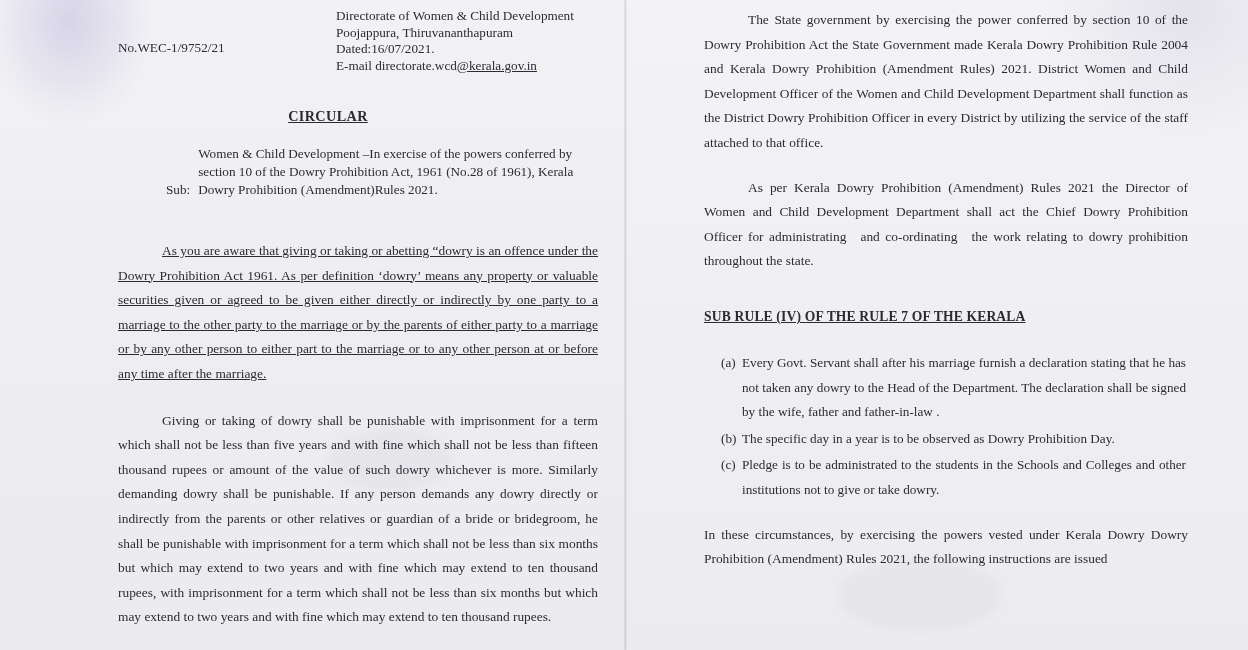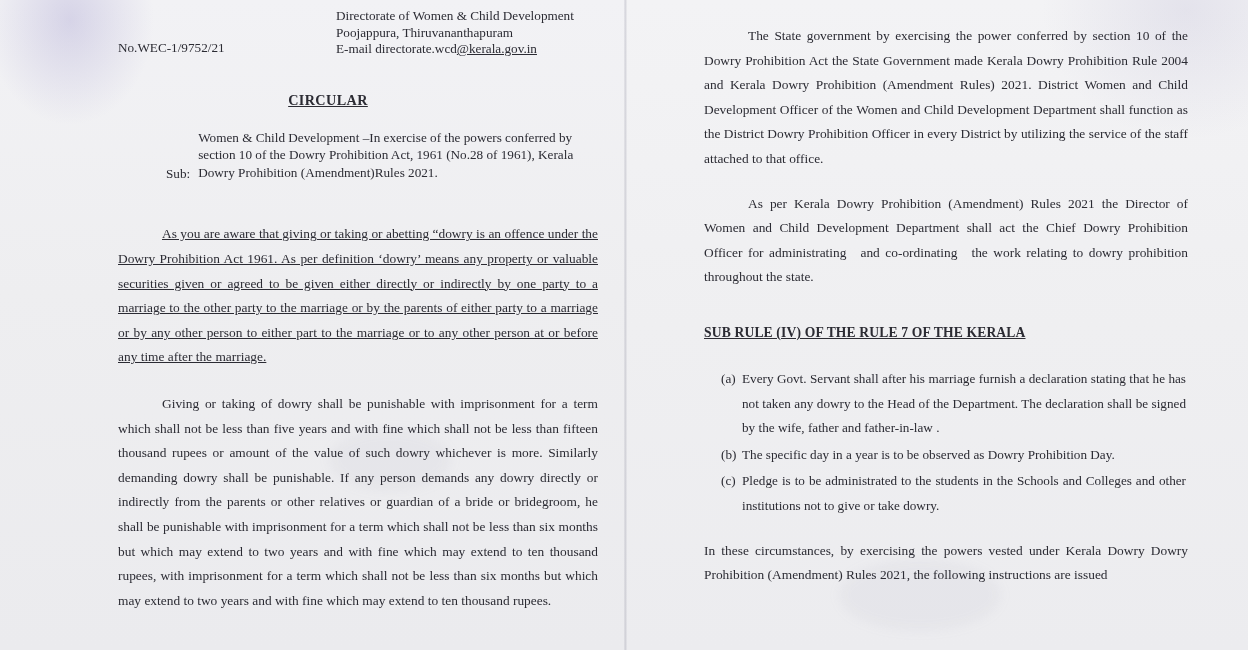--- a/index.html
+++ b/index.html
@@ -113,21 +113,21 @@
     font-size: 13.4px;
     line-height: 24.6px;
     text-align: justify;
     text-justify: inter-word;
     text-indent: 44px;
     margin: 0;
   }
   .para.noindent { text-indent: 0; }
   .col-left .para { margin-top: 22px; }
   .col-left .para.first { margin-top: 40px; text-decoration: underline; }
-  .col-right .para.first { margin-top: 16px; }
+  .col-right .para.first { margin-top: 0; }
   .col-right .para { margin-top: 20px; }
 
   
   .wide-gap { display: inline-block; width: 14px; }
 
   
   .subrule-heading {
     margin-top: 30px;
     font-weight: bold;
     font-size: 13.6px;
@@ -177,20 +177,21 @@
 <div class="smudge" style="left:330px; top:430px; width:120px; height:60px;"></div>
 <div class="smudge" style="left:840px; top:560px; width:160px; height:70px;"></div>
 
 <div class="column col-left">
 
   <div class="header-row">
     <div class="file-no">No.WEC-1/9752/21</div>
     <div class="addr-block">
       <div class="addr-line">Directorate of Women &amp; Child  Development</div>
       <div class="addr-line">Poojappura, Thiruvananthapuram</div>
+      <div class="addr-line">Dated:16/07/2021.</div>
       <div class="addr-line"><span>E-mail directorate.wcd</span><span class="link-underline">@kerala.gov.in</span></div>
     </div>
   </div>
 
   <div class="circular-title"><span>CIRCULAR</span></div>
 
   <div class="subject-block">
     <div class="subject-label">Sub:</div>
     <div class="subject-text">Women &amp; Child Development –In exercise of the powers conferred by section 10 of the Dowry Prohibition Act, 1961 (No.28 of 1961), Kerala Dowry Prohibition (Amendment)Rules 2021.</div>
   </div>

